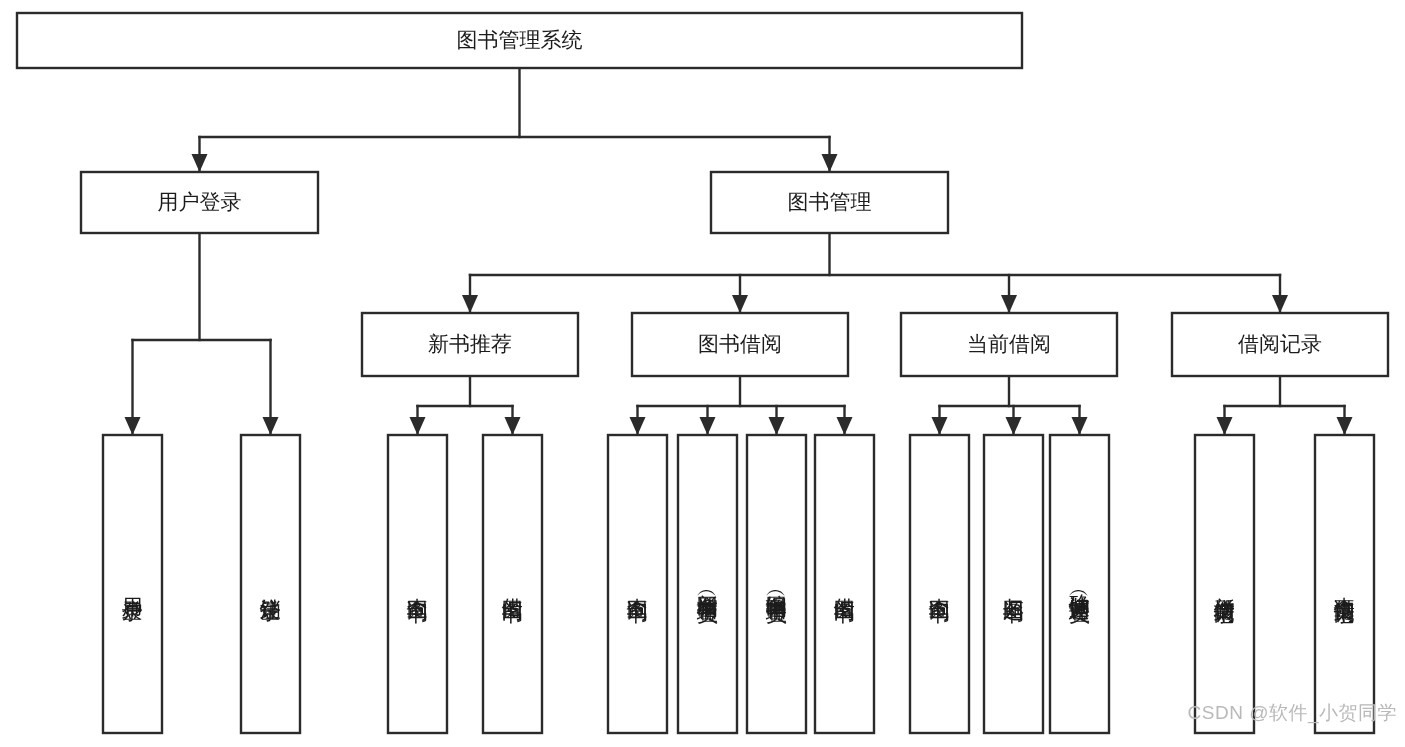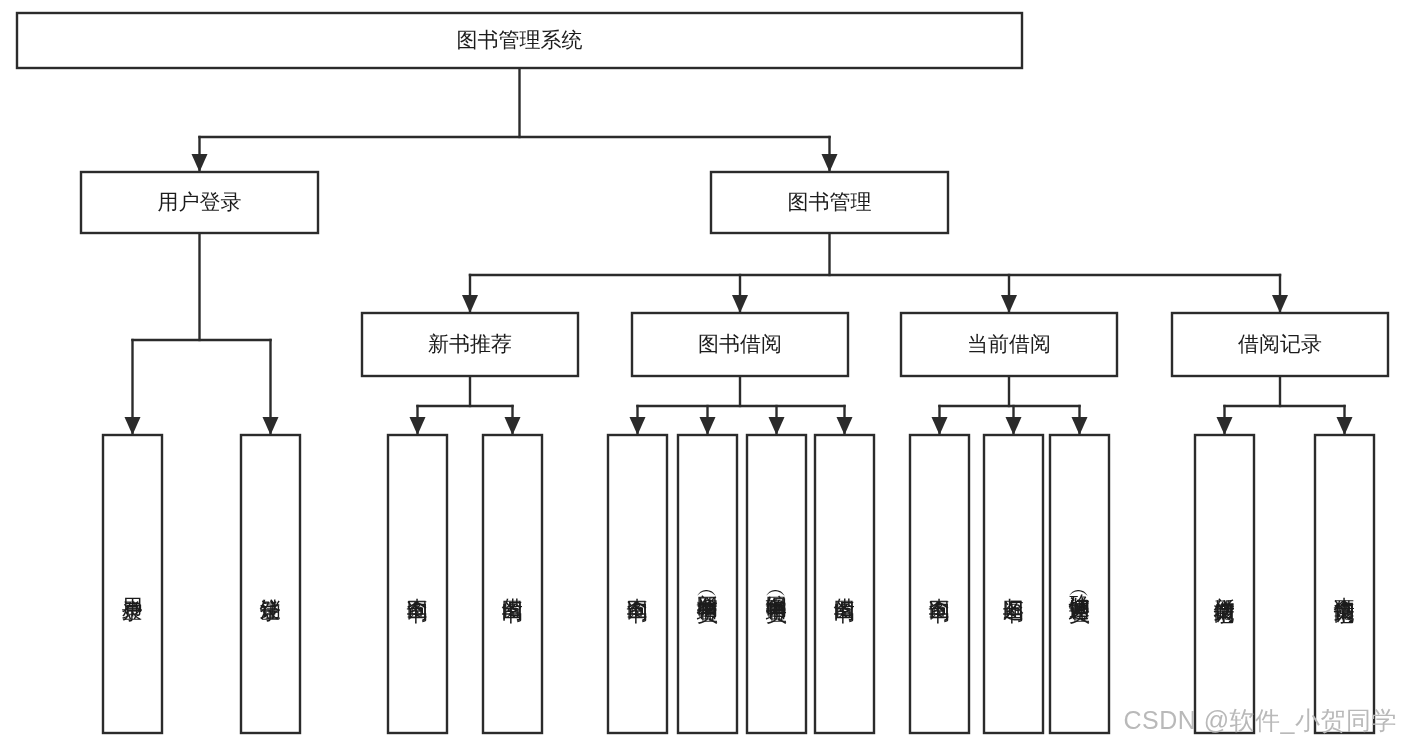--- a/index.html
+++ b/index.html
@@ -59,23 +59,23 @@
     letter-spacing: 1.5px;
     display: flex;
     align-items: center;
     justify-content: center;
     white-space: nowrap;
     pointer-events: none;
   }
   .watermark {
     position: absolute;
     right: 8px;
-    bottom: 10px;
-    font-family: "Liberation Sans", "DejaVu Sans", sans-serif;
-    font-size: 25px;
+    bottom: 21px;
+    font-family: "Liberation Sans", "DejaVu Sans", sans-serif;
+    font-size: 19px;
     color: #b9b9b9;
     letter-spacing: 0.5px;
     white-space: nowrap;
   }
 </style>
 </head>
 <body>
 
 <div id="diagram-root">
 

